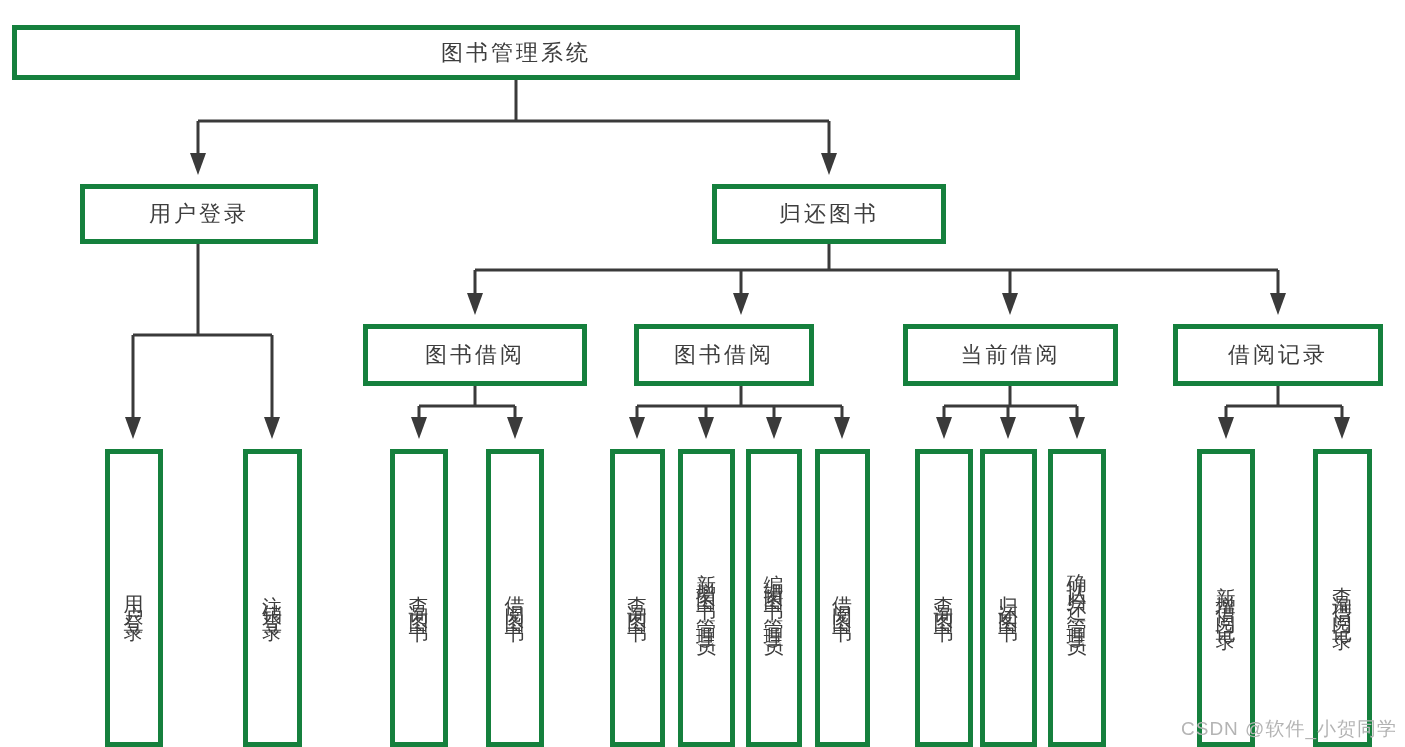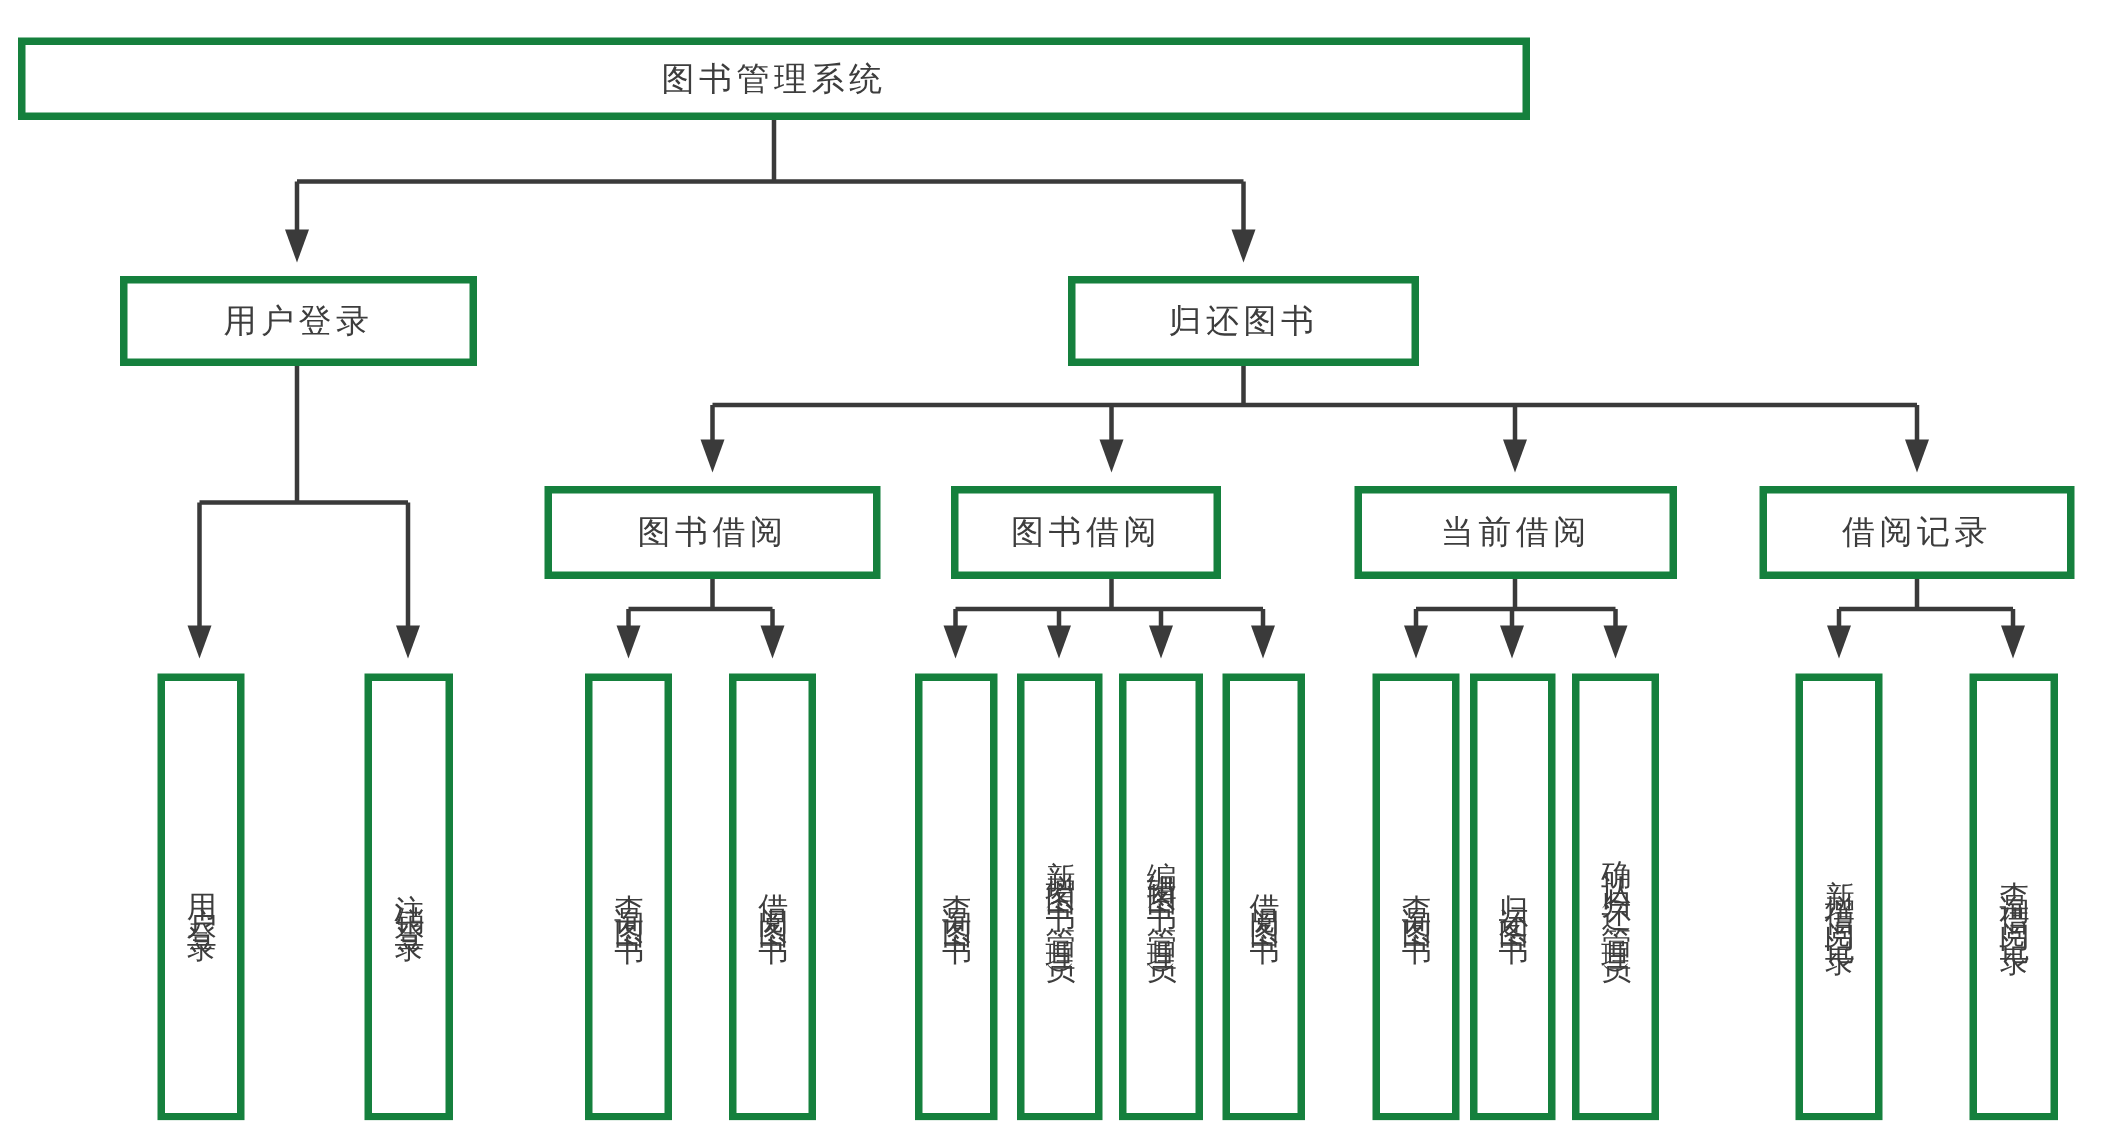--- a/index.html
+++ b/index.html
@@ -119,14 +119,15 @@
     <span>确认归还（管理员）</span>
   </div>
 
   <div class="box vbox" style="left:1197px;top:437px;width:58px;height:298px">
     <span>新增借阅记录</span>
   </div>
   <div class="box vbox" style="left:1313px;top:437px;width:59px;height:298px">
     <span>查询借阅记录</span>
   </div>
 
+  <div class="watermark">CSDN @软件_小贺同学</div>
 
 </div>
 
 </body></html>

